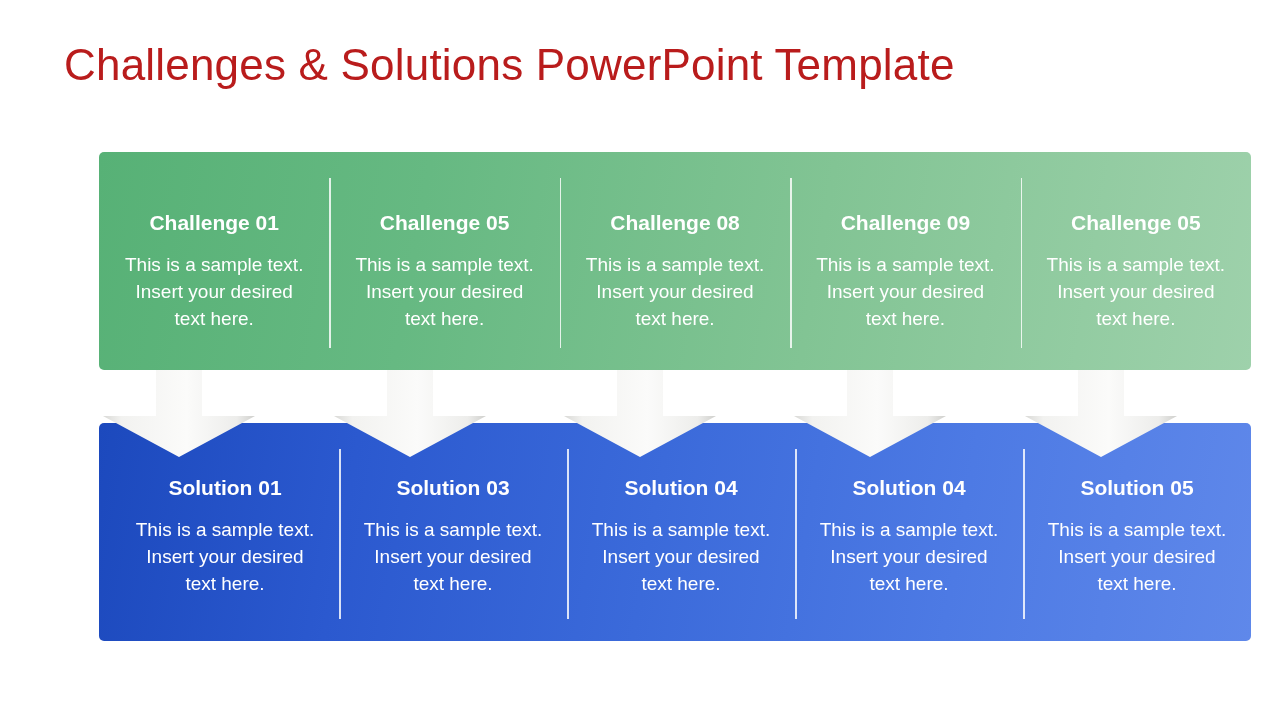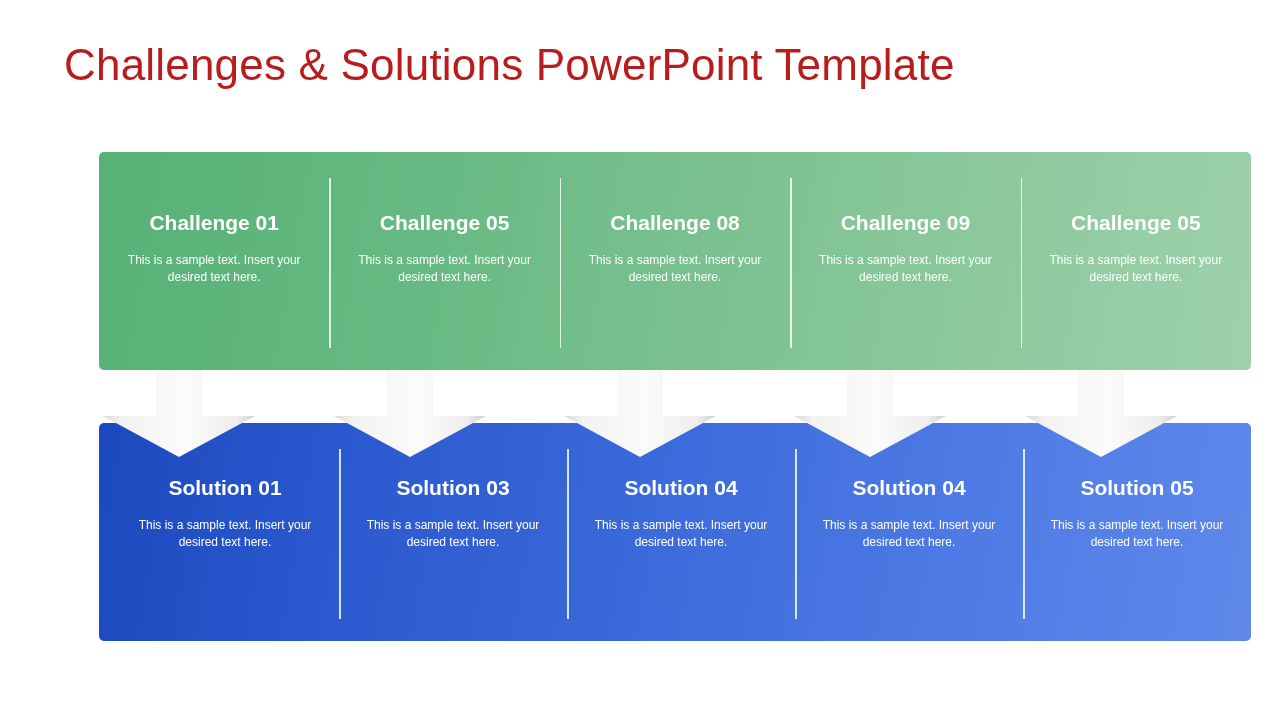--- a/index.html
+++ b/index.html
@@ -83,21 +83,21 @@
     text-align:center;
     line-height:1.2;
     white-space:nowrap;
   }
 
   #challenges-panel .col-heading { margin-top:58px; }
   #solutions-panel  .col-heading { margin-top:52px; }
 
   .col-body {
     margin-top:17px;
-    font-size:12px;
+    font-size:19px;
     font-weight:400;
     color:#ffffff;
     text-align:center;
     line-height:1.42;
     max-width:185px;
   }
 
   
   #arrow-layer {
     position:absolute;

